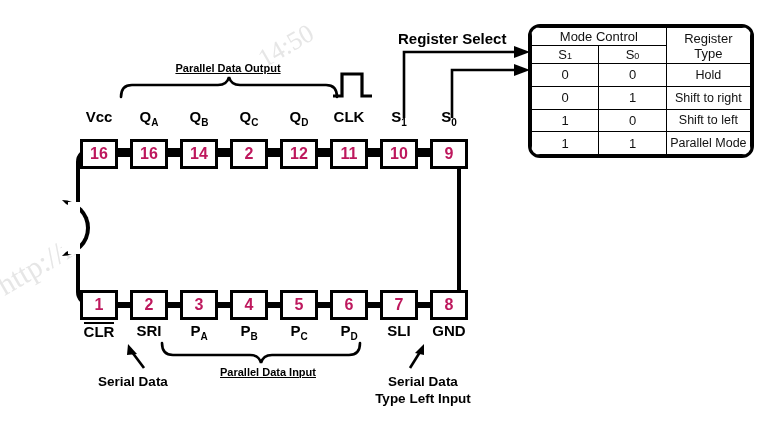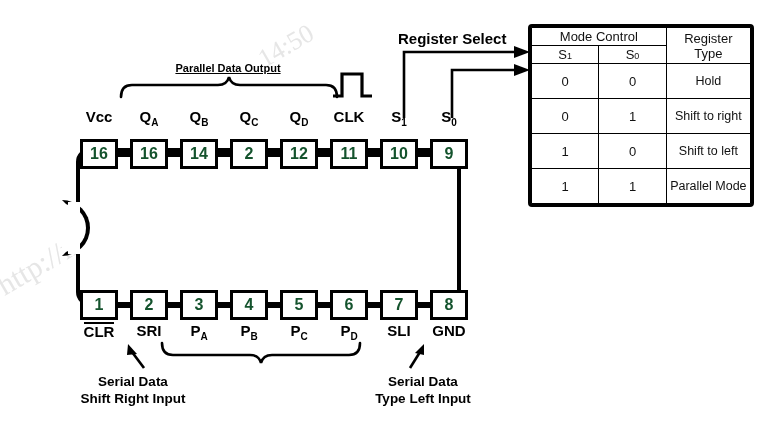--- a/index.html
+++ b/index.html
@@ -58,21 +58,21 @@
   }
 
   
   .pin{
     width:38px;height:30px;
     border:3px solid #000;
     background:#fff;
     box-sizing:border-box;
     display:flex;align-items:center;justify-content:center;
     font-size:16px;font-weight:bold;
-    color:#14532d;
+    color:#be185d;
   }
   .pin-lead{
     height:5px;background:#000;
   }
 
   
   .pinlabel{
     font-size:15px;font-weight:bold;
     text-align:center;
     white-space:nowrap;
@@ -83,22 +83,22 @@
   
   .grouplabel{
     font-size:11px;font-weight:bold;white-space:nowrap;text-align:center;text-decoration:underline;
   }
   .annot{
     font-size:13.5px;font-weight:bold;line-height:1.25;text-align:center;white-space:nowrap;
   }
 
   
   .modetable{
-    left:528px;top:24px;width:226px;height:183px;
-    border:3px solid #000;border-radius:4px;
+    left:528px;top:24px;width:226px;height:134px;
+    border:3px solid #000;border-radius:12px;
     background:#fff;box-sizing:border-box;
     overflow:hidden;
   }
   .modetable table{
     border-collapse:collapse;width:100%;height:100%;
     font-size:13px;color:#111;
   }
   .modetable td,.modetable th{
     border:1.5px solid #000;
     text-align:center;
@@ -182,24 +182,24 @@
         <div class="abs pinlabel" style="left: 324px; top: 322px; width: 50px;">P<sub>D</sub></div>
         <div class="abs pin-lead" style="left: 417px; top: 303px; width: 14px;"></div>
         <div class="abs pin" style="left: 380px; top: 290px;">7</div>
         <div class="abs pinlabel" style="left: 374px; top: 322px; width: 50px;">SLI</div>
         <div class="abs pin" style="left: 430px; top: 290px;">8</div>
         <div class="abs pinlabel" style="left: 424px; top: 322px; width: 50px;">GND</div>
       </div>
 
     <div class="abs grouplabel" style="left:123px;top:62px;width:210px;">Parallel Data Output</div>
 
+    <div class="abs grouplabel" style="left:163px;top:366px;width:210px;">Parallel Data Input</div>
 
     <div class="abs annot" style="left:68px;top:374px;width:130px;">
       <div>Serial Data</div>
-      <div>Shift Right Input</div>
     </div>
 
     <div class="abs annot" style="left:358px;top:374px;width:130px;">
       <div>Serial Data</div>
       <div>Type Left Input</div>
     </div>
 
     <div class="abs regsel">Register Select</div>
 
     <svg class="overlay" viewBox="0 0 768 427">

